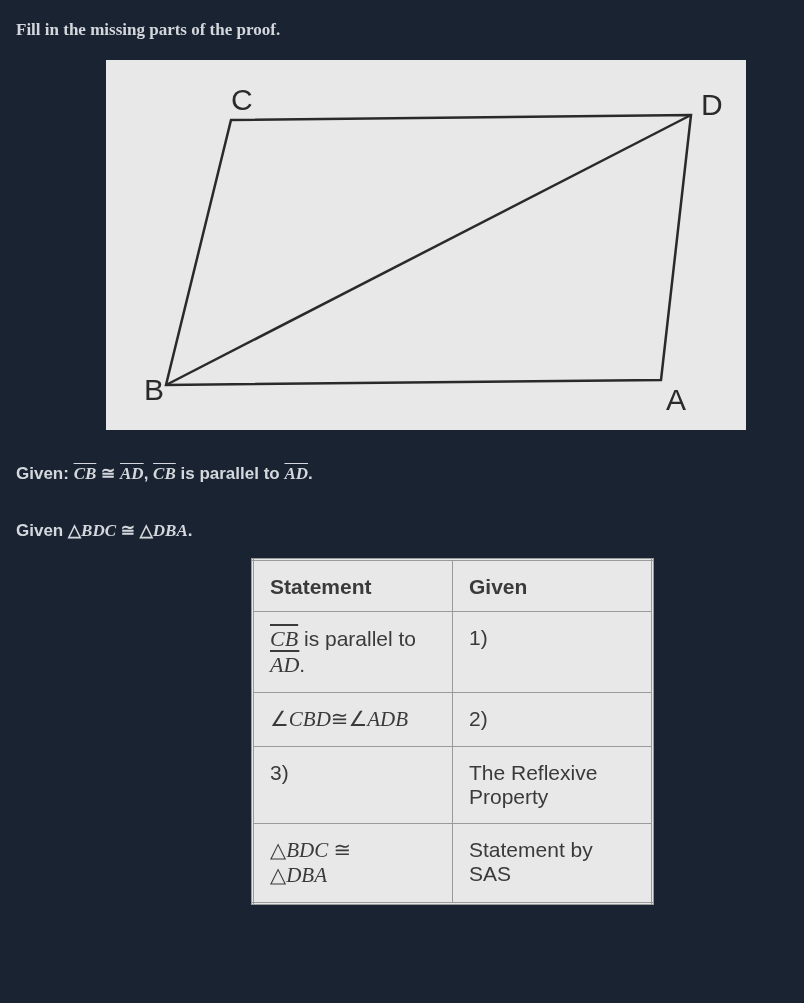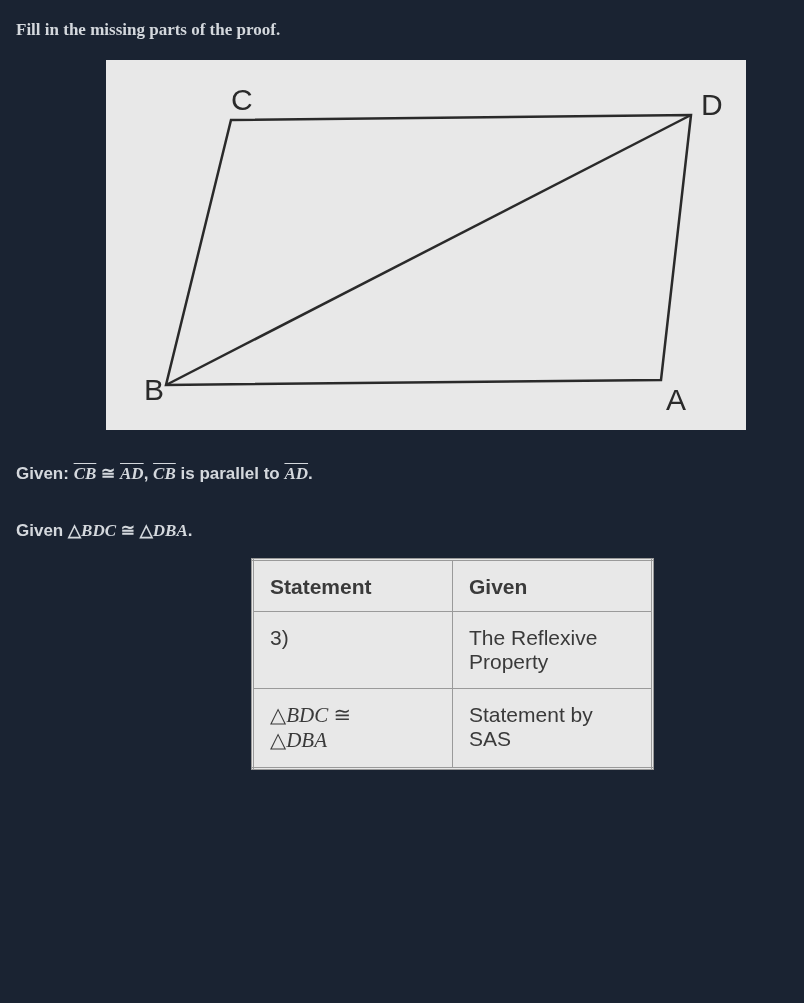--- a/index.html
+++ b/index.html
@@ -93,20 +93,32 @@
   <span>Given </span><span>△</span><span class="math-italic">BDC</span><span> ≅ </span><span>△</span><span class="math-italic">DBA</span><span>.</span>
 </div>
 
 <table class="proof-table">
   <tbody>
       <tr>
     <th class="col-statement">Statement</th>
     <th class="col-reason">Given</th>
   </tr>
   <tr>
+    <td>
+      <span class="overline math-row">CB</span><span> is parallel to </span><br><span class="overline math-row">AD</span><span>.</span>
+    </td>
+    <td>1)</td>
+  </tr>
+  <tr>
+    <td class="math-row">
+      <span class="upright">∠</span><span>CBD</span><span class="upright">≅</span><span class="upright">∠</span><span>ADB</span>
+    </td>
+    <td>2)</td>
+  </tr>
+  <tr>
     <td>3)</td>
     <td>The Reflexive Property</td>
   </tr>
   <tr>
     <td class="math-row">
       <span class="upright">△</span><span>BDC</span><span class="upright"> ≅ </span><br><span class="upright">△</span><span>DBA</span>
     </td>
     <td>Statement by SAS</td>
   </tr>
 </tbody>

